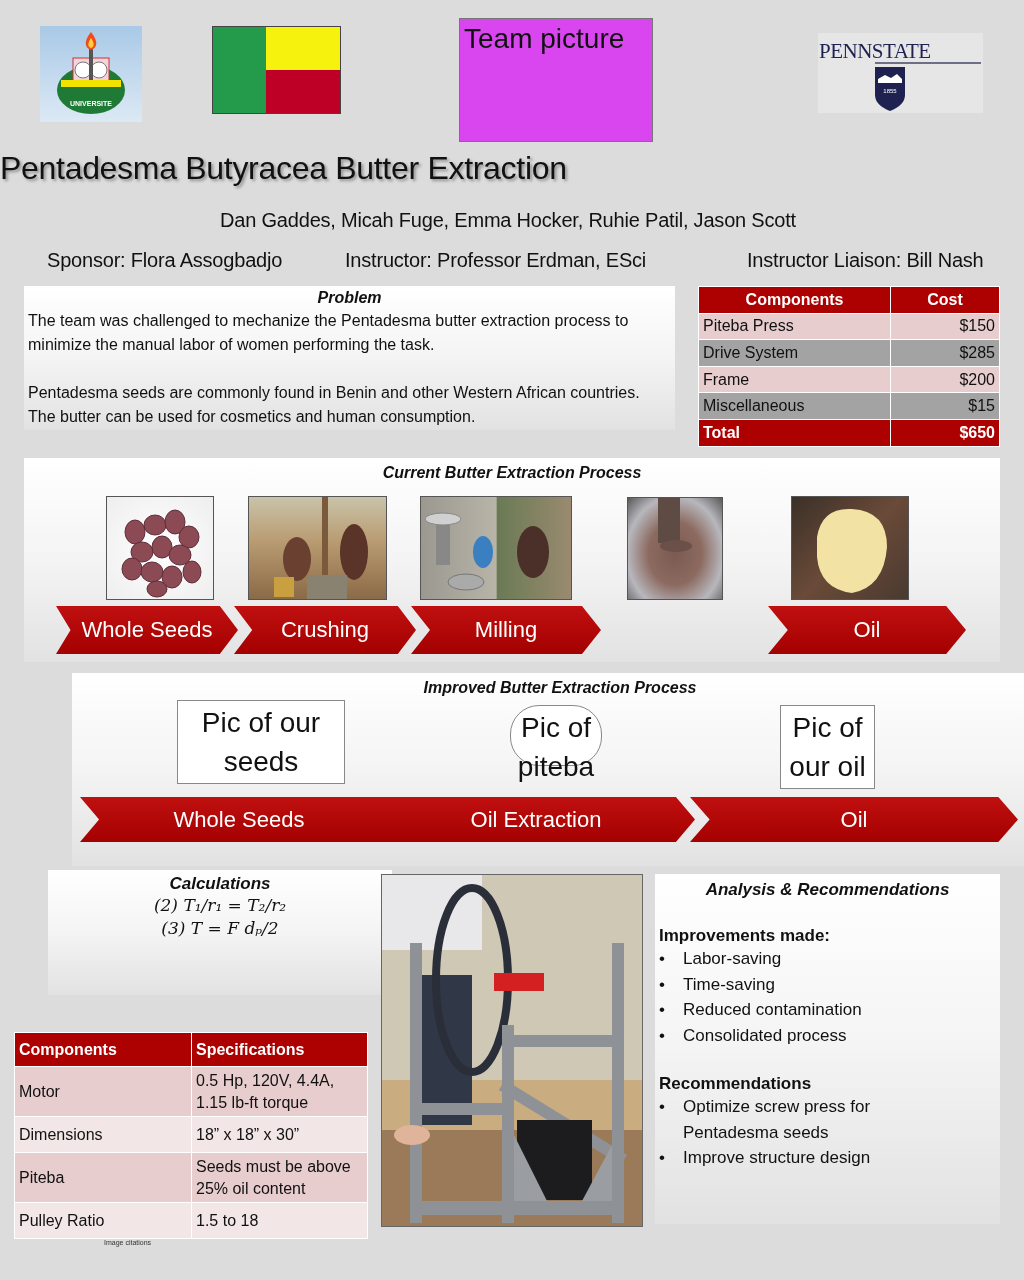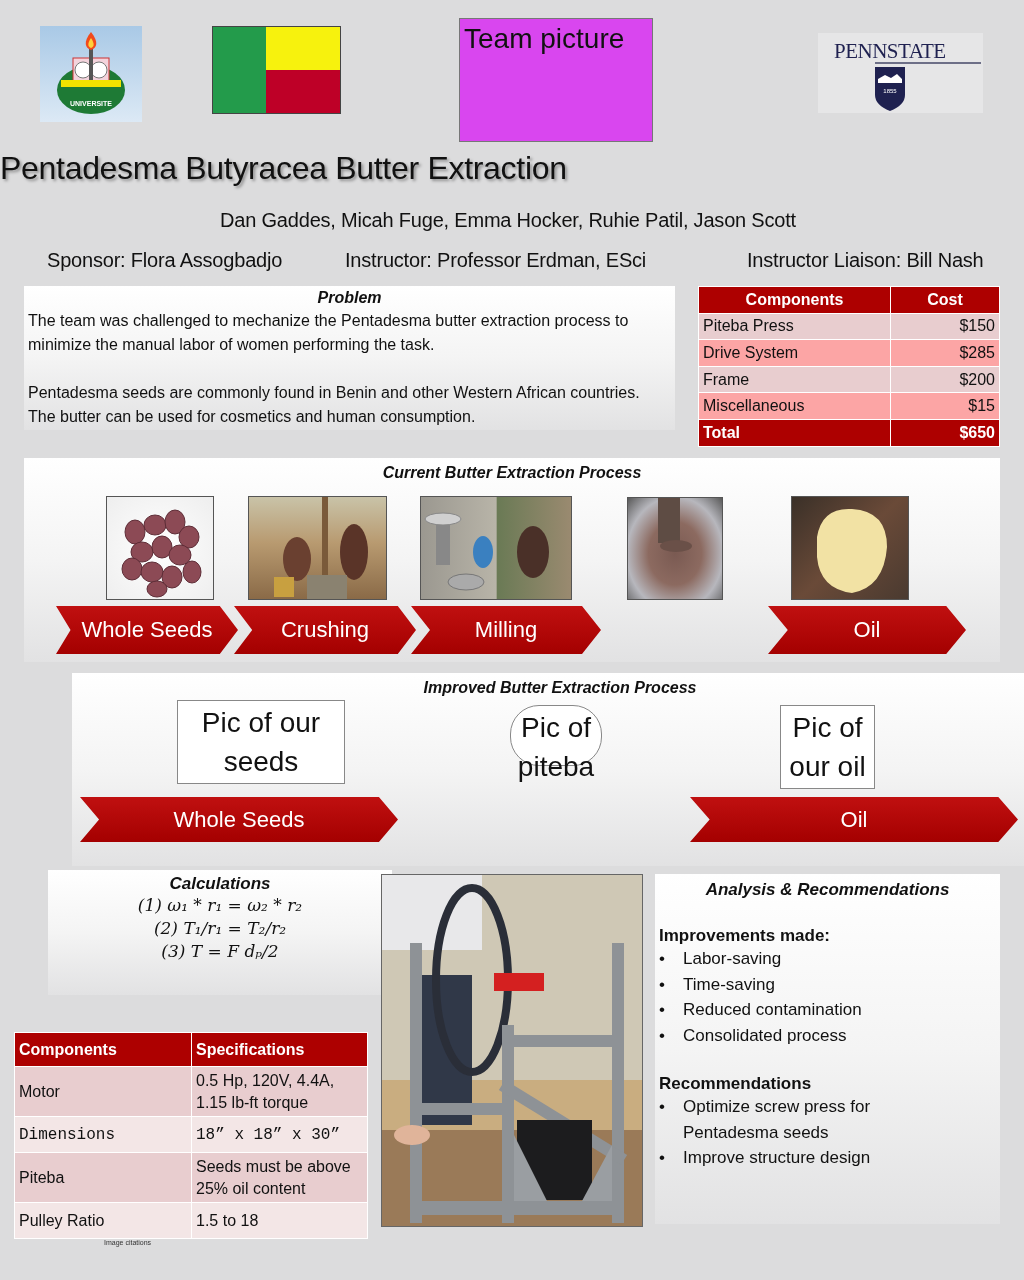--- a/index.html
+++ b/index.html
@@ -28,21 +28,21 @@
   .team-box {
     left: 459px; top: 18px; width: 194px; height: 124px;
     background: #d946ef; border: 1px solid #777;
     font-size: 28px; padding: 4px 4px;
   }
   .logo-psu {
     left: 818px; top: 33px; width: 165px; height: 80px;
     background: #e6e6e7;
   }
   .psu-word {
-    position: absolute; left: 16px; top: 6px;
+    position: absolute; left: 1px; top: 6px;
     font-family: "Liberation Serif", "DejaVu Serif", serif;
     font-size: 21px; color: #1f2150; letter-spacing: -0.5px;
   }
   .psu-line { position: absolute; left: 57px; top: 29px; width: 106px; height: 2px; background: #6d6f87; }
   .psu-shield { position: absolute; left: 57px; top: 34px; }
 
   
   .title {
     left: 0; top: 150px; width: 1016px; text-align: left;
     font-size: 32px; color: #111;
@@ -62,21 +62,21 @@
   .problem .panel-title { font-size: 16px; margin-bottom: 2px; }
   .problem p { font-size: 16px; line-height: 24px; }
   .problem p + p { margin-top: 24px; }
 
   
   table { border-collapse: collapse; border-radius: 27px; }
   .cost-table { left: 698px; top: 286px; width: 302px; font-size: 16px; }
   .cost-table th, .cost-table td { height: 26.6px; padding: 0 4px; border: 1px solid #fff; }
   .cost-table th { background: #ad0000; color: #fff; font-weight: bold; text-align: center; }
   .cost-table tr.odd td { background: #e8cdcf; }
-  .cost-table tr.even td { background: #fca5a5; }
+  .cost-table tr.even td { background: #a3a3a3; }
   .cost-table tr.total td { background: #ad0000; color: #fff; font-weight: bold; }
   .cost-table td.num { text-align: right; }
 
   
   .current { left: 24px; top: 458px; width: 976px; height: 204px; }
   .current .panel-title { font-size: 16px; margin-top: 6px; }
   .improved { left: 24px; top: 673px; width: 976px; height: 193px; margin-left: 48px; }
   .improved .panel-title { font-size: 16px; margin-top: 6px; }
 
   .photo { border: 1px solid #555; position: absolute; overflow: hidden; }
@@ -274,43 +274,45 @@
   <div class="pic-box" style="left:438px; top:32px; width:92px; height:61px; padding-top:2px;border-radius:29px;">
     <span>Pic of piteba</span>
   </div>
   <div class="pic-box" style="left:708px; top:32px; width:95px; height:84px; padding-top:2px;">
     <span>Pic of our oil</span>
   </div>
 
   <div class="chev" style="left:8px; top:124px; width:318px; height:45px; clip-path: polygon(0 0, 94% 0, 100% 50%, 94% 100%, 0 100%, 6% 50%);">
       <span>Whole Seeds</span>
     </div>
+  <div class="chev" style="left:305px; top:124px; width:318px; height:45px; clip-path: polygon(0 0, 94% 0, 100% 50%, 94% 100%, 0 100%, 6% 50%);">
+      <span>Oil Extraction</span>
+    </div>
   <div class="chev" style="left:618px; top:124px; width:328px; height:45px; clip-path: polygon(0 0, 94% 0, 100% 50%, 94% 100%, 0 100%, 6% 50%);">
       <span>Oil</span>
     </div>
 </div>
 
 <div class="abs panel calc">
   <div class="panel-title">Calculations</div>
-  <div class="eq">(1)   ω₁ * r₁ = ω₂ * r₂</div>
   <div class="eq">(2) T₁/r₁ = T₂/r₂</div>
   <div class="eq">(3) T = F dₚ/2</div>
 </div>
 
 <table class="abs spec-table">
   <tbody>
       <tr>
     <th>Components</th>
     <th>Specifications</th>
   </tr>
   <tr class="odd" style="height:50px;">
     <td class="c1">Motor</td>
     <td>0.5 Hp, 120V, 4.4A, 1.15 lb-ft torque</td>
   </tr>
-  <tr class="even" style="height:36px;font-family:Liberation Mono, monospace;">
+  <tr class="even" style="height:36px;">
     <td class="c1">Dimensions</td>
     <td>18” x 18” x 30”</td>
   </tr>
   <tr class="odd" style="height:50px;">
     <td class="c1">Piteba</td>
     <td>Seeds must be above 25% oil content</td>
   </tr>
   <tr class="even" style="height:36px;">
     <td class="c1">Pulley Ratio</td>
     <td>1.5 to 18</td>

